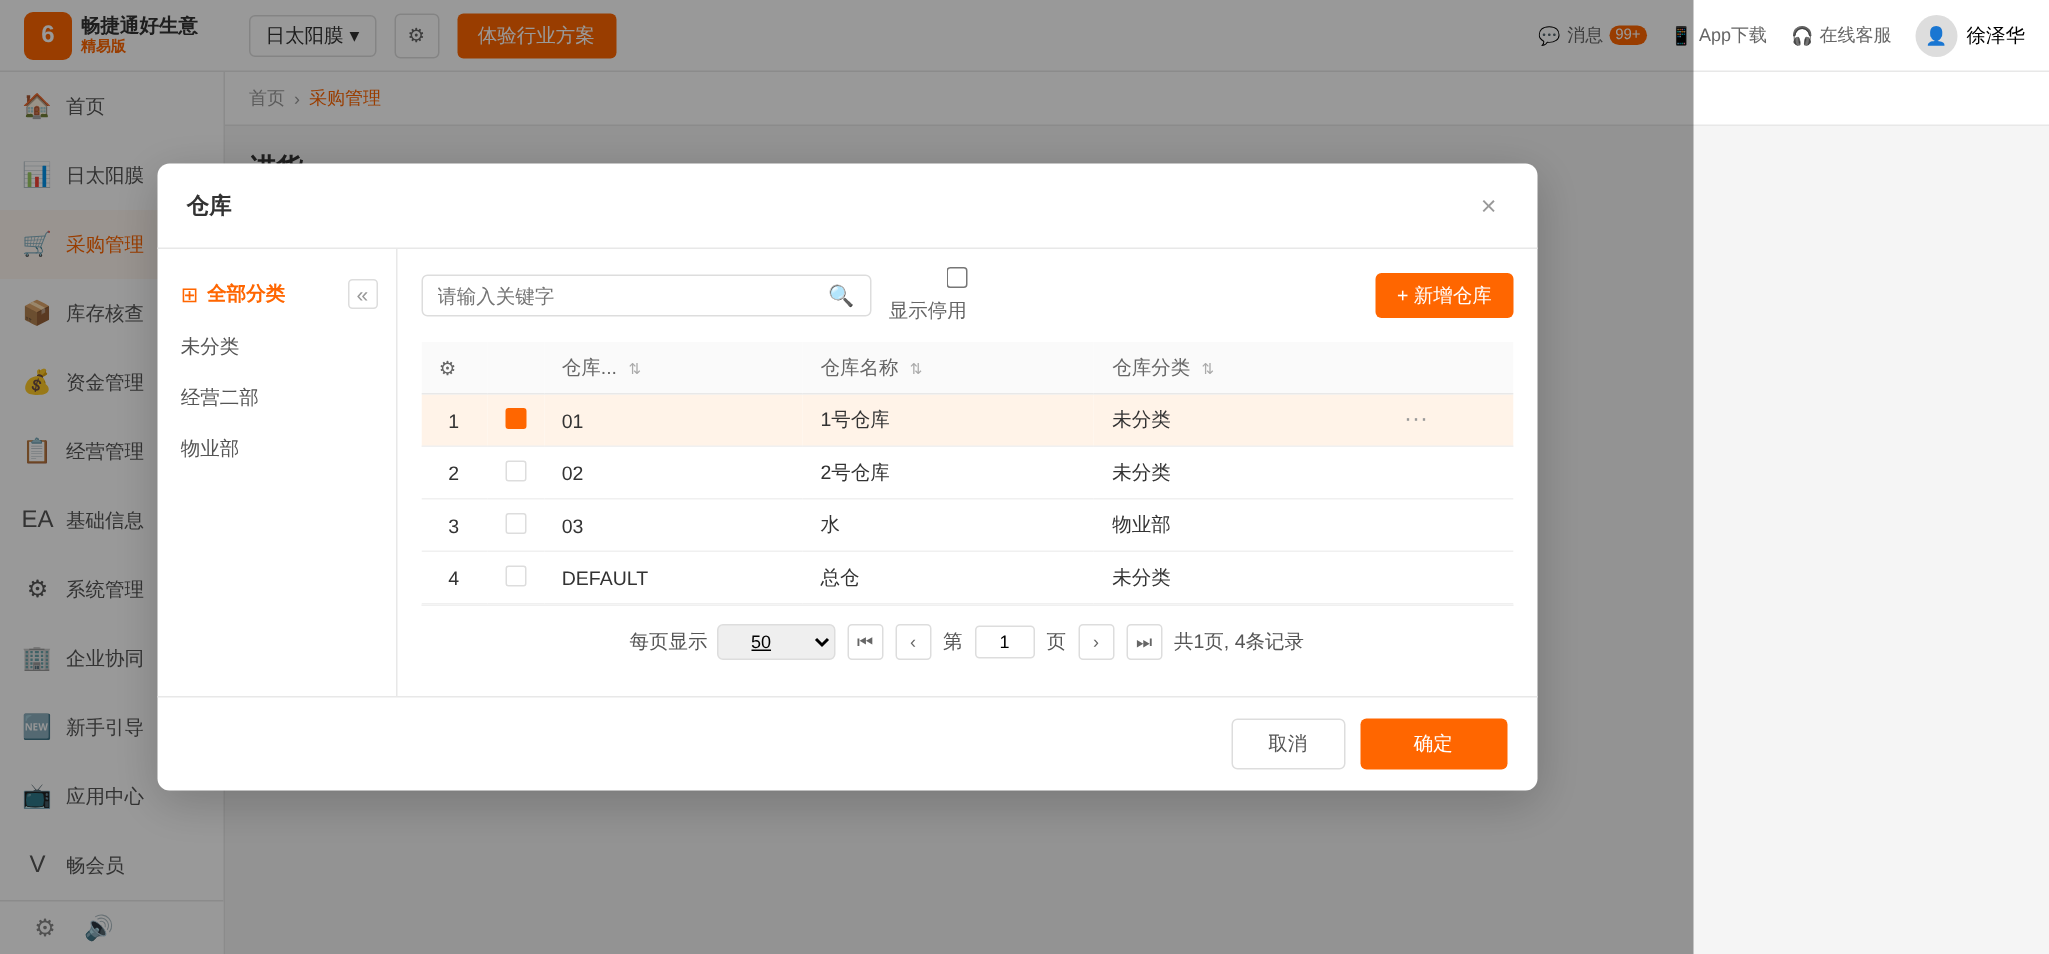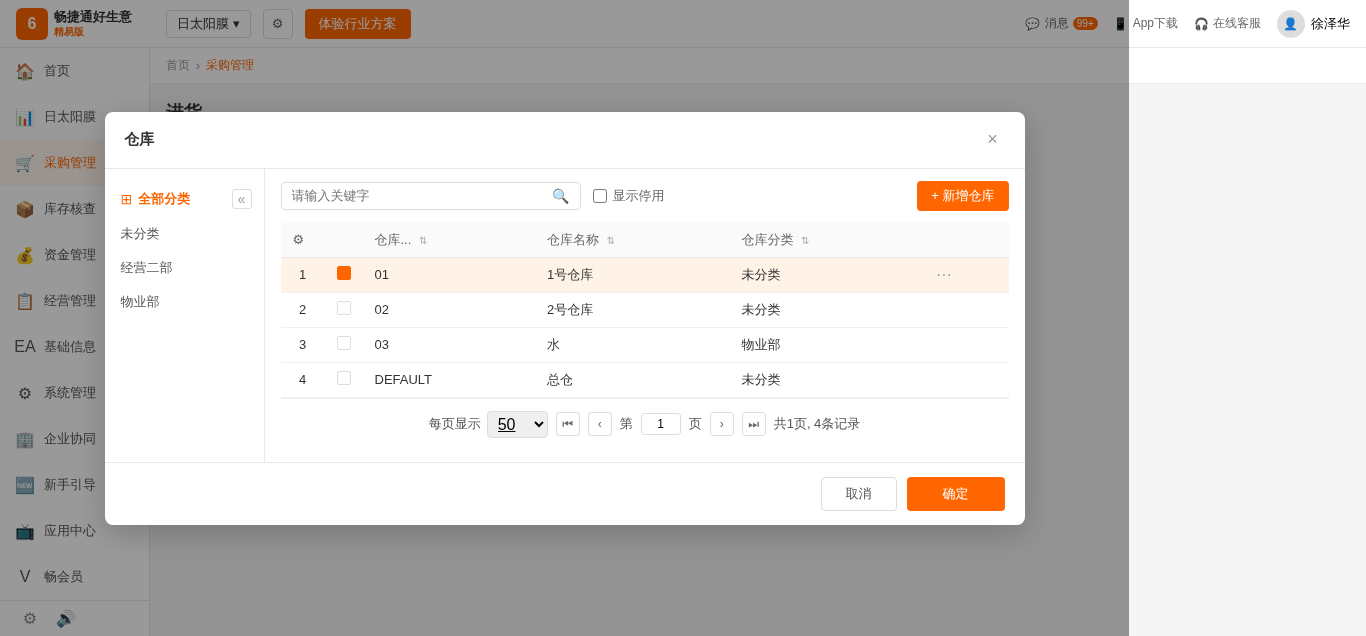--- a/index.html
+++ b/index.html
@@ -52,40 +52,40 @@
     .cat-header-label { font-size: 13px; font-weight: bold; color: #f60; }
     .cat-collapse-btn { margin-left: auto; width: 20px; height: 20px; display: flex; align-items: center; justify-content: center; cursor: pointer; color: #999; font-size: 14px; border: 1px solid #ddd; border-radius: 3px; }
     .cat-item { padding: 8px 16px; font-size: 13px; color: #555; cursor: pointer; }
 
     
     .modal-content-area { flex: 1; display: flex; flex-direction: column; padding: 12px 16px; overflow: hidden; }
     .modal-search-bar { display: flex; align-items: center; gap: 12px; margin-bottom: 12px; }
     .search-input-wrap { display: flex; align-items: center; border: 1px solid #ddd; border-radius: 4px; padding: 5px 10px; flex: 1; max-width: 300px; }
     .search-input-wrap input { border: none; outline: none; font-size: 13px; flex: 1; color: #333; }
     .search-icon { color: #999; font-size: 14px; }
-    .show-disabled { display: flex; align-items: center; gap: 6px; font-size: 13px; color: #666; }
+    .show-disabled { display: flex; align-items: flex-end; gap: 6px; font-size: 13px; color: #666; flex-direction: column; }
     .show-disabled input[type=checkbox] { width: 14px; height: 14px; }
     .add-btn { margin-left: auto; background: #f60; color: #fff; border: none; border-radius: 4px; padding: 6px 14px; font-size: 13px; cursor: pointer; }
 
     
     .modal-table { width: 100%; border-collapse: collapse; font-size: 13px; }
     .modal-table th { background: #fafafa; border-bottom: 1px solid #e8e8e8; padding: 8px 12px; text-align: left; color: #666; font-weight: normal; }
     .modal-table td { padding: 8px 12px; border-bottom: 1px solid #f0f0f0; color: #333; }
     .modal-table tr.selected td { background: #fff3e8; }
     .th-check { width: 36px; text-align: center; }
     .td-num { text-align: center; color: #999; }
     .td-check { text-align: center; }
     .sort-icon { font-size: 10px; color: #aaa; margin-left: 4px; }
     .gear-th { width: 44px; text-align: center; }
     .th-gear { color: #999; text-align: center; }
 
     
     .modal-pagination { display: flex; align-items: center; justify-content: center; gap: 8px; padding: 12px 0; font-size: 13px; color: #555; border-top: 1px solid #f0f0f0; margin-top: auto; }
     .page-per { display: flex; align-items: center; gap: 6px; }
-    .page-select { border: 1px solid #ddd; border-radius: 4px; padding: 3px 6px; font-size: 16px; cursor: pointer; text-decoration: underline; }
+    .page-select { border: 1px solid #ddd; border-radius: 4px; padding: 3px 18px; font-size: 12px; cursor: pointer; text-decoration: underline; }
     .page-nav-btn { width: 24px; height: 24px; border: 1px solid #ddd; border-radius: 3px; cursor: pointer; display: flex; align-items: center; justify-content: center; font-size: 12px; color: #666; background: #fff; }
     .page-input { width: 40px; border: 1px solid #ddd; border-radius: 3px; padding: 3px 6px; text-align: center; font-size: 12px; }
 
     
     .modal-footer { padding: 14px 20px; border-top: 1px solid #e8e8e8; display: flex; justify-content: flex-end; gap: 10px; }
     .cancel-btn { border: 1px solid #ddd; background: #fff; border-radius: 4px; padding: 7px 24px; font-size: 13px; cursor: pointer; color: #555; }
     .confirm-btn { border: none; background: #f60; border-radius: 4px; padding: 7px 36px; font-size: 13px; cursor: pointer; color: #fff; }
 
     
     .bottom-bar { height: 36px; background: #fff; border-top: 1px solid #e8e8e8; display: flex; align-items: center; justify-content: space-between; padding: 0 16px; }

